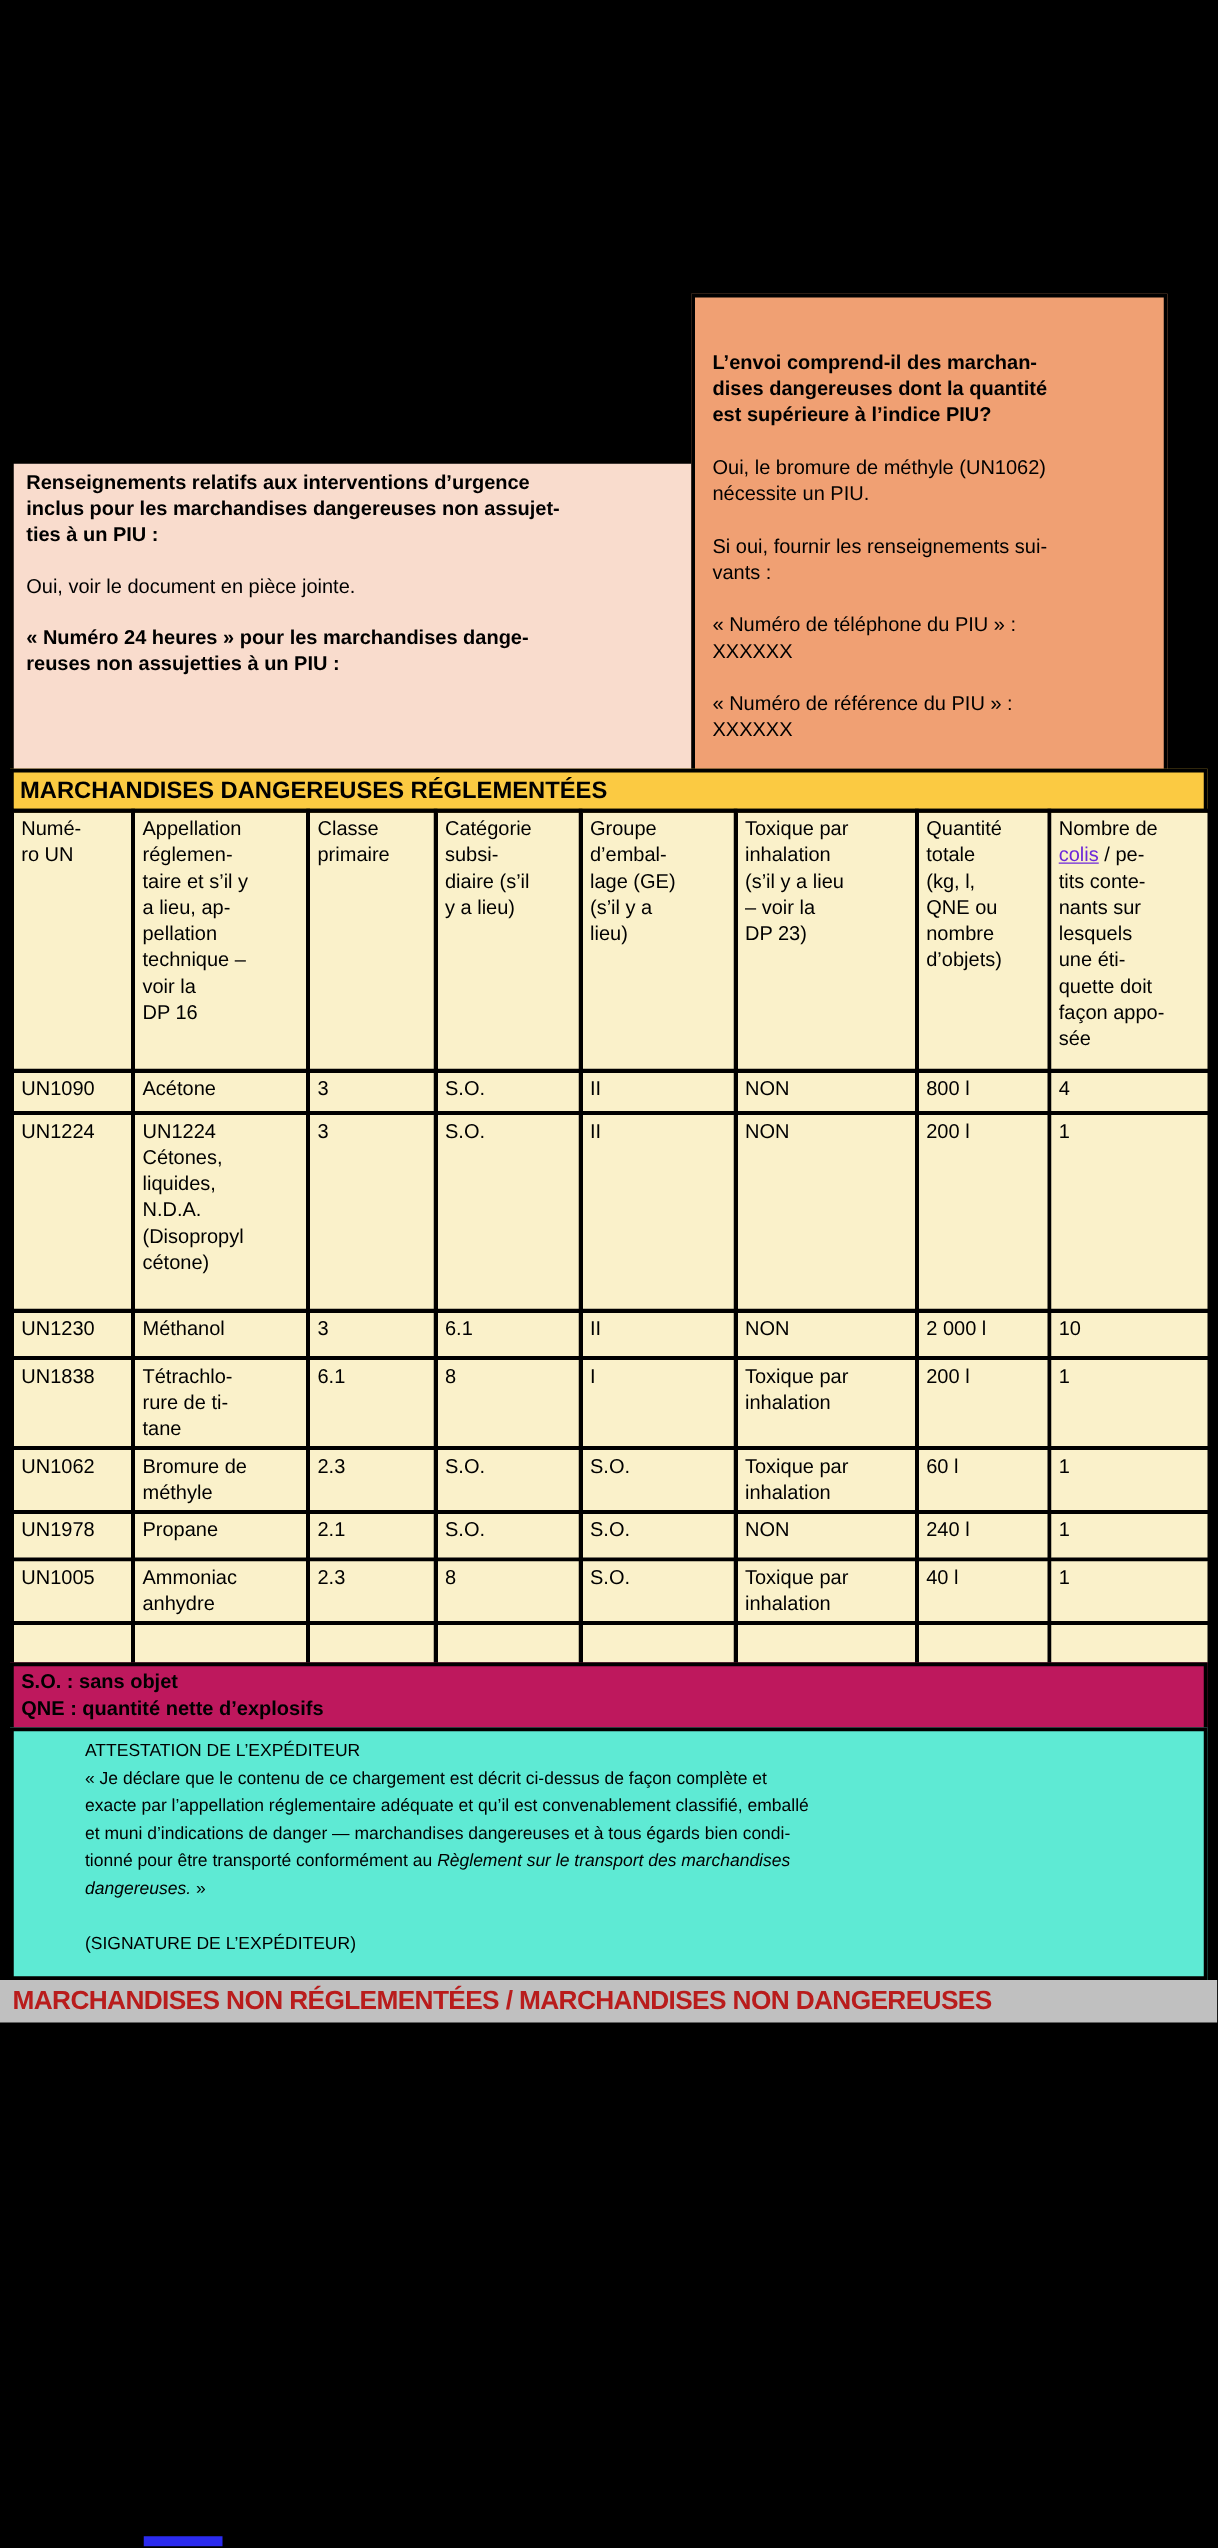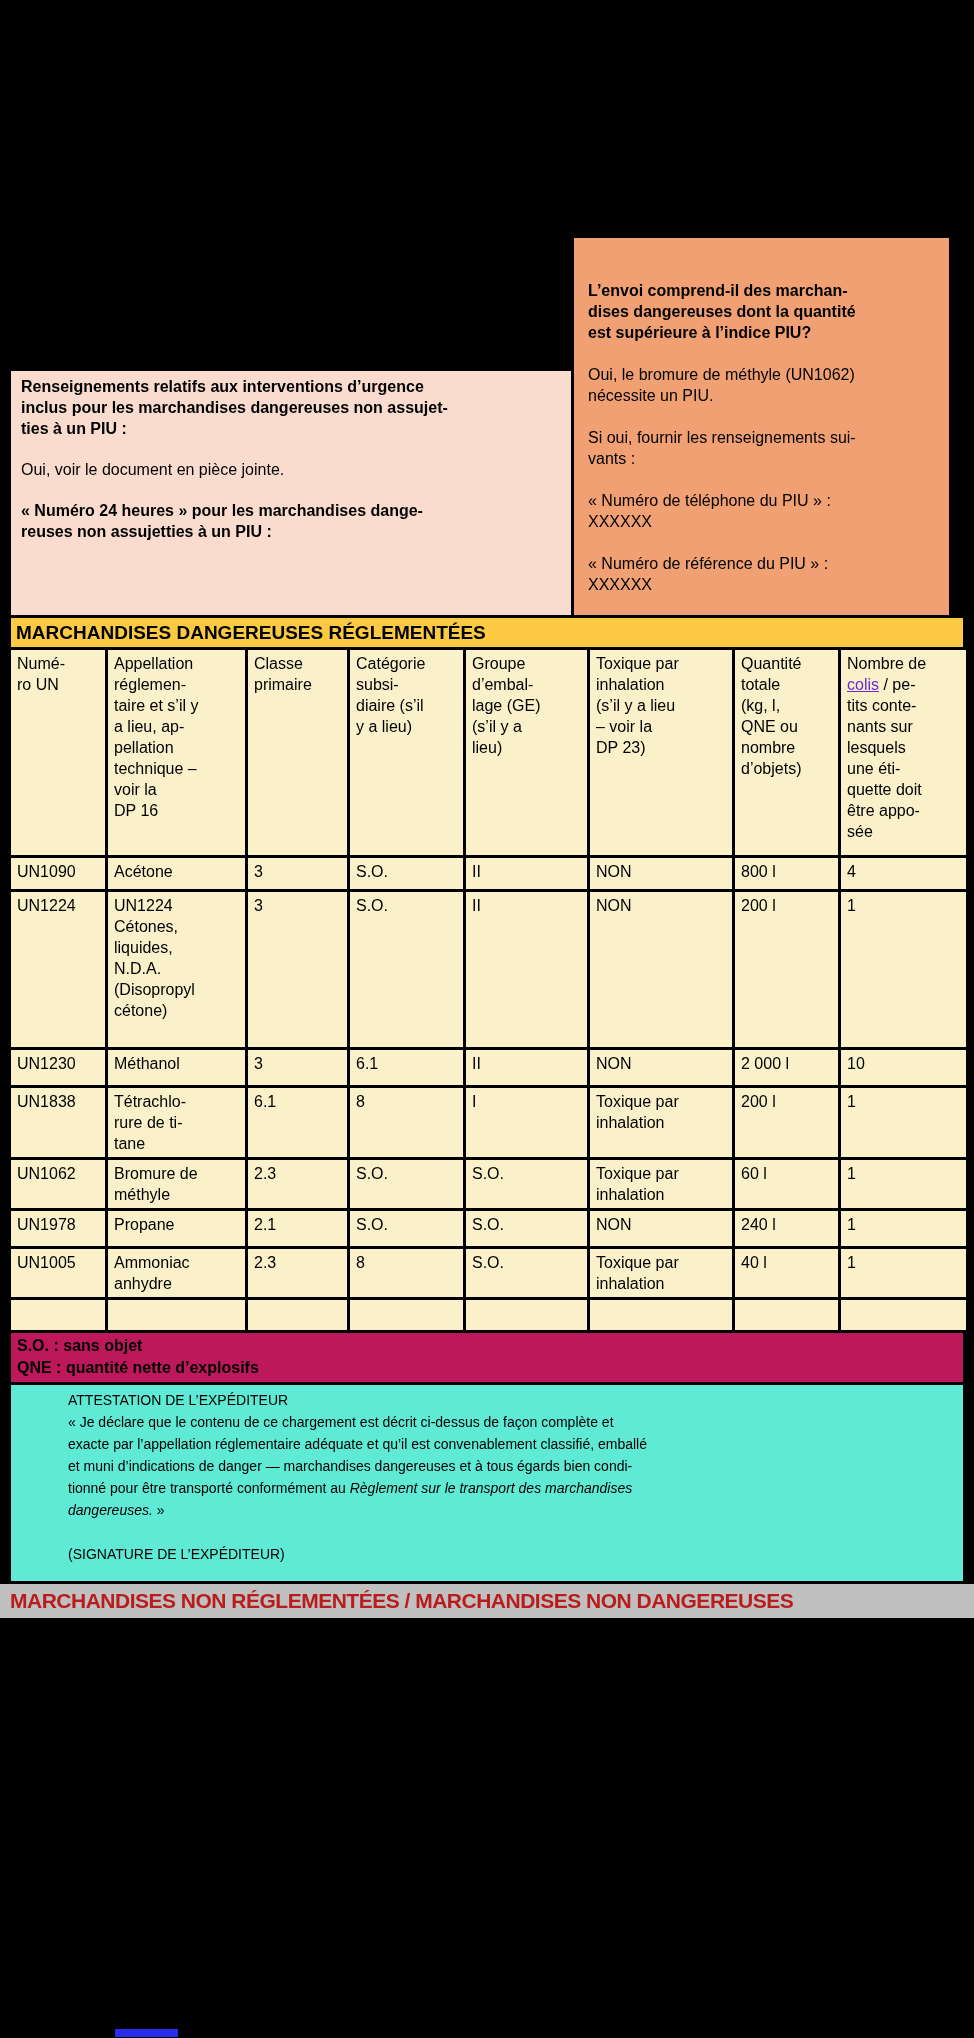--- a/index.html
+++ b/index.html
@@ -19,21 +19,21 @@
   .emergency-box{
     position:absolute;left:8px;top:368px;width:580px;height:250px;
     background:#F9DCCD;padding:5px 12px 21px 10px;
     font-size:16px;line-height:21px;
   }
   .emergency-box p{margin:0 0 20px 0;}
   .bold{font-weight:bold;}
 
   
   .piu-box{
-    position:absolute;left:571px;top:235px;width:381px;height:383px;
+    position:absolute;left:553px;top:235px;width:381px;height:383px;
     background:#F0A073;padding:42px 10px 5px 14px;
     font-size:16px;line-height:21px;
   }
   .piu-box p{margin:0 0 21px 0;}
 
   
   .main-stack{position:absolute;left:8px;top:615px;width:958px;}
 
   .section-bar{
     background:#FBCA42;
@@ -160,21 +160,21 @@
 QNE ou
 nombre
 d’objets)</th>
           <th><span>Nombre de
 </span><a href="#" class="cell-link">colis</a><span> / pe-
 tits conte-
 nants sur
 lesquels
 une éti-
 quette doit
-être appo-
+façon appo-
 sée</span></th>
         </tr>
       </thead>
       <tbody>
         <tr style="height:34px">
           <td>UN1090</td>
             <td>Acétone</td>
             <td>3</td>
             <td>S.O.</td>
             <td>II</td>

